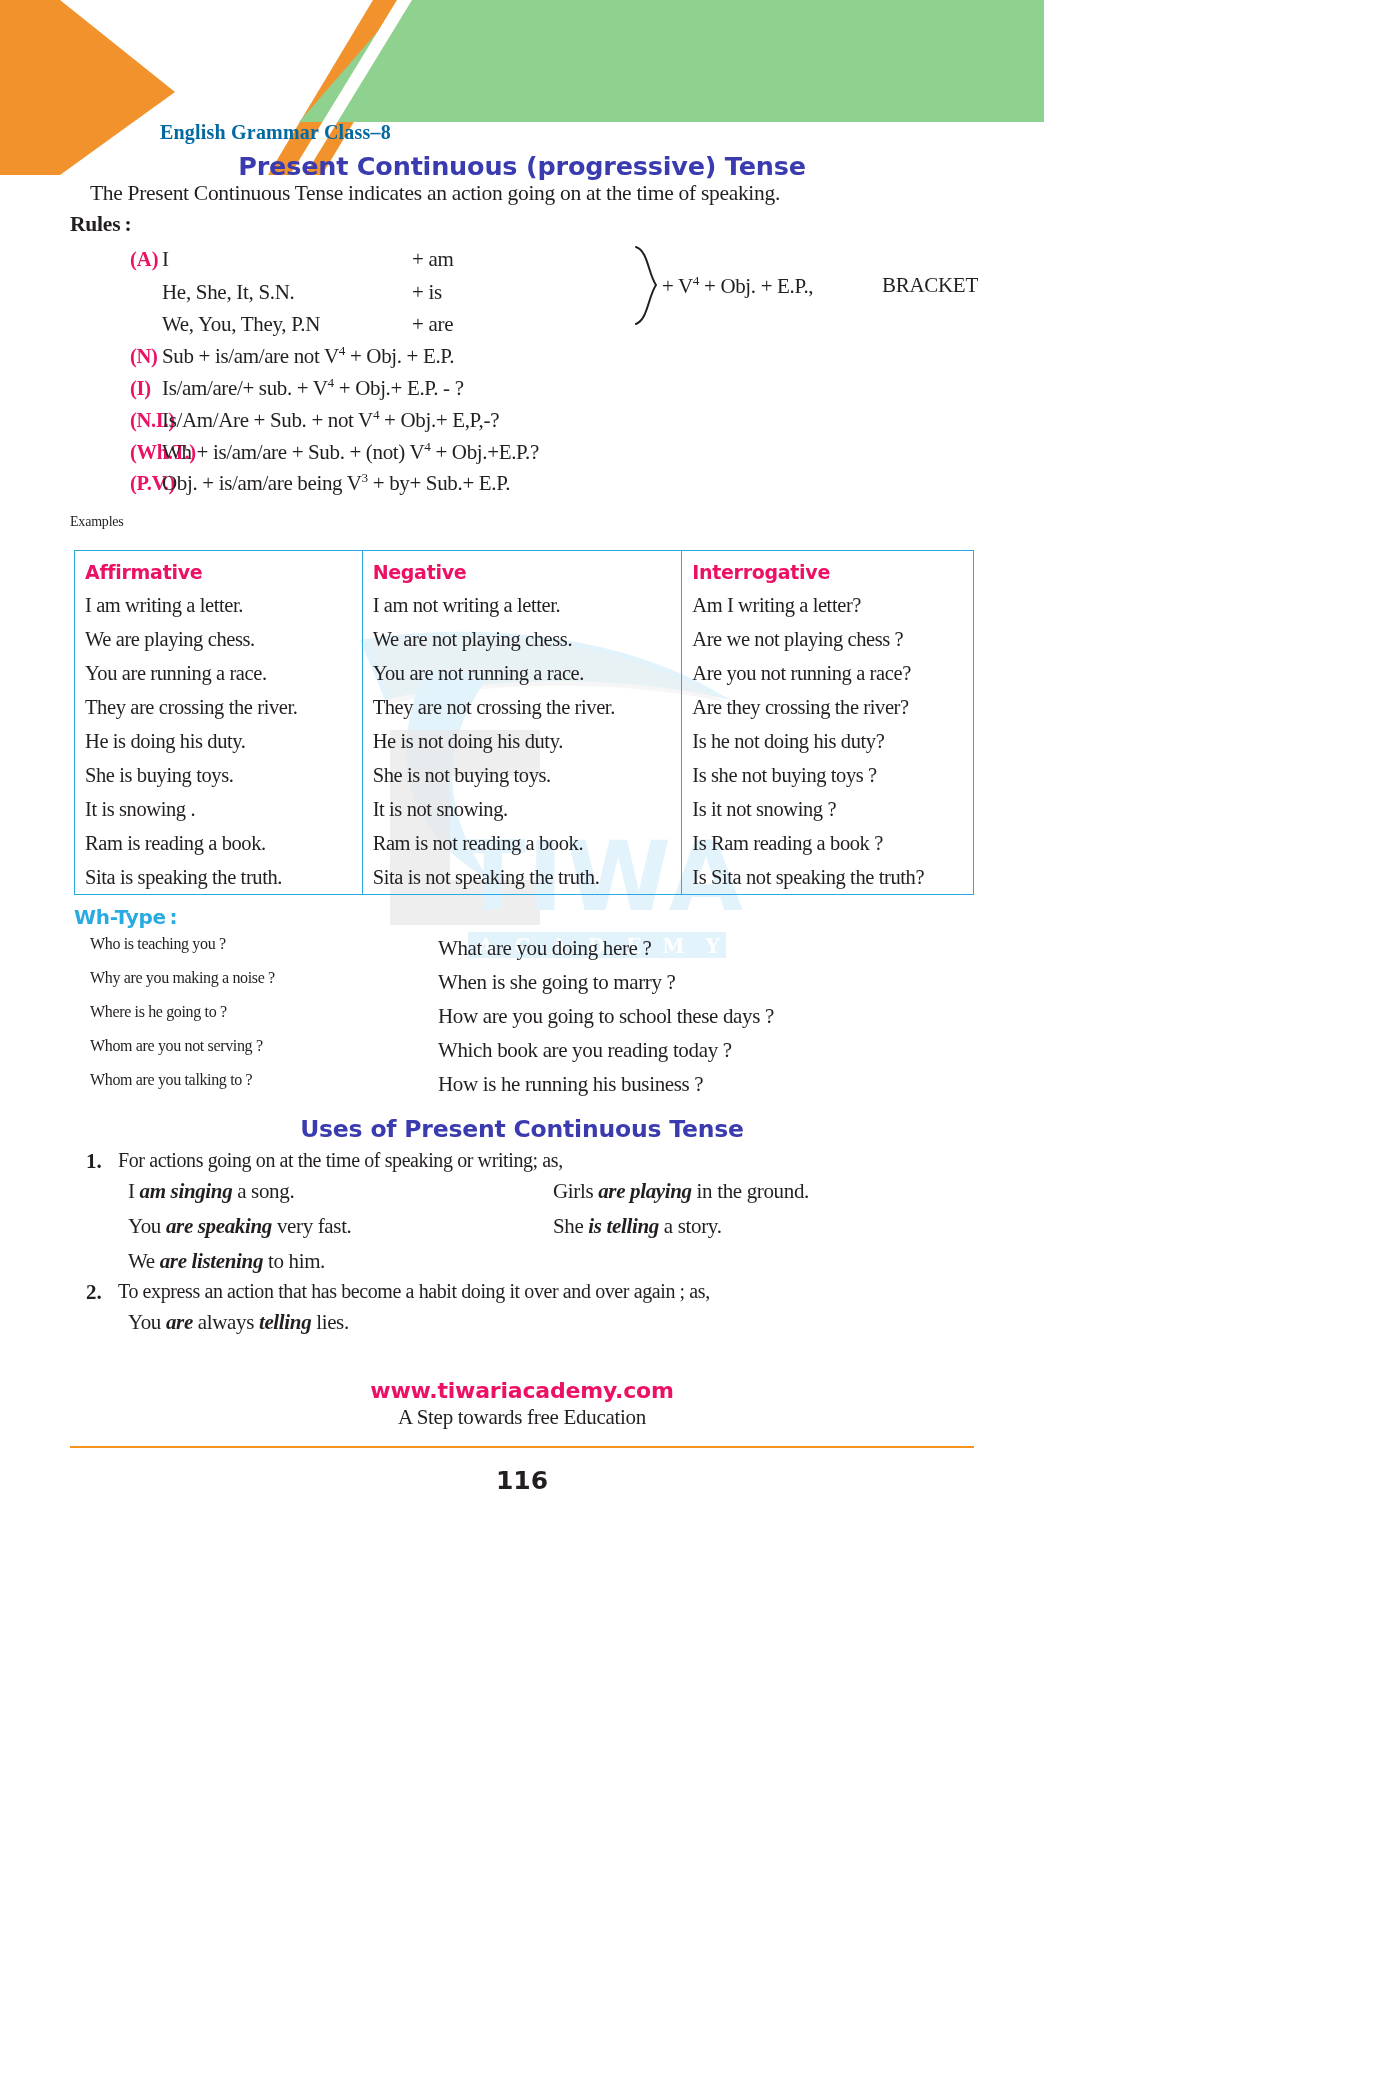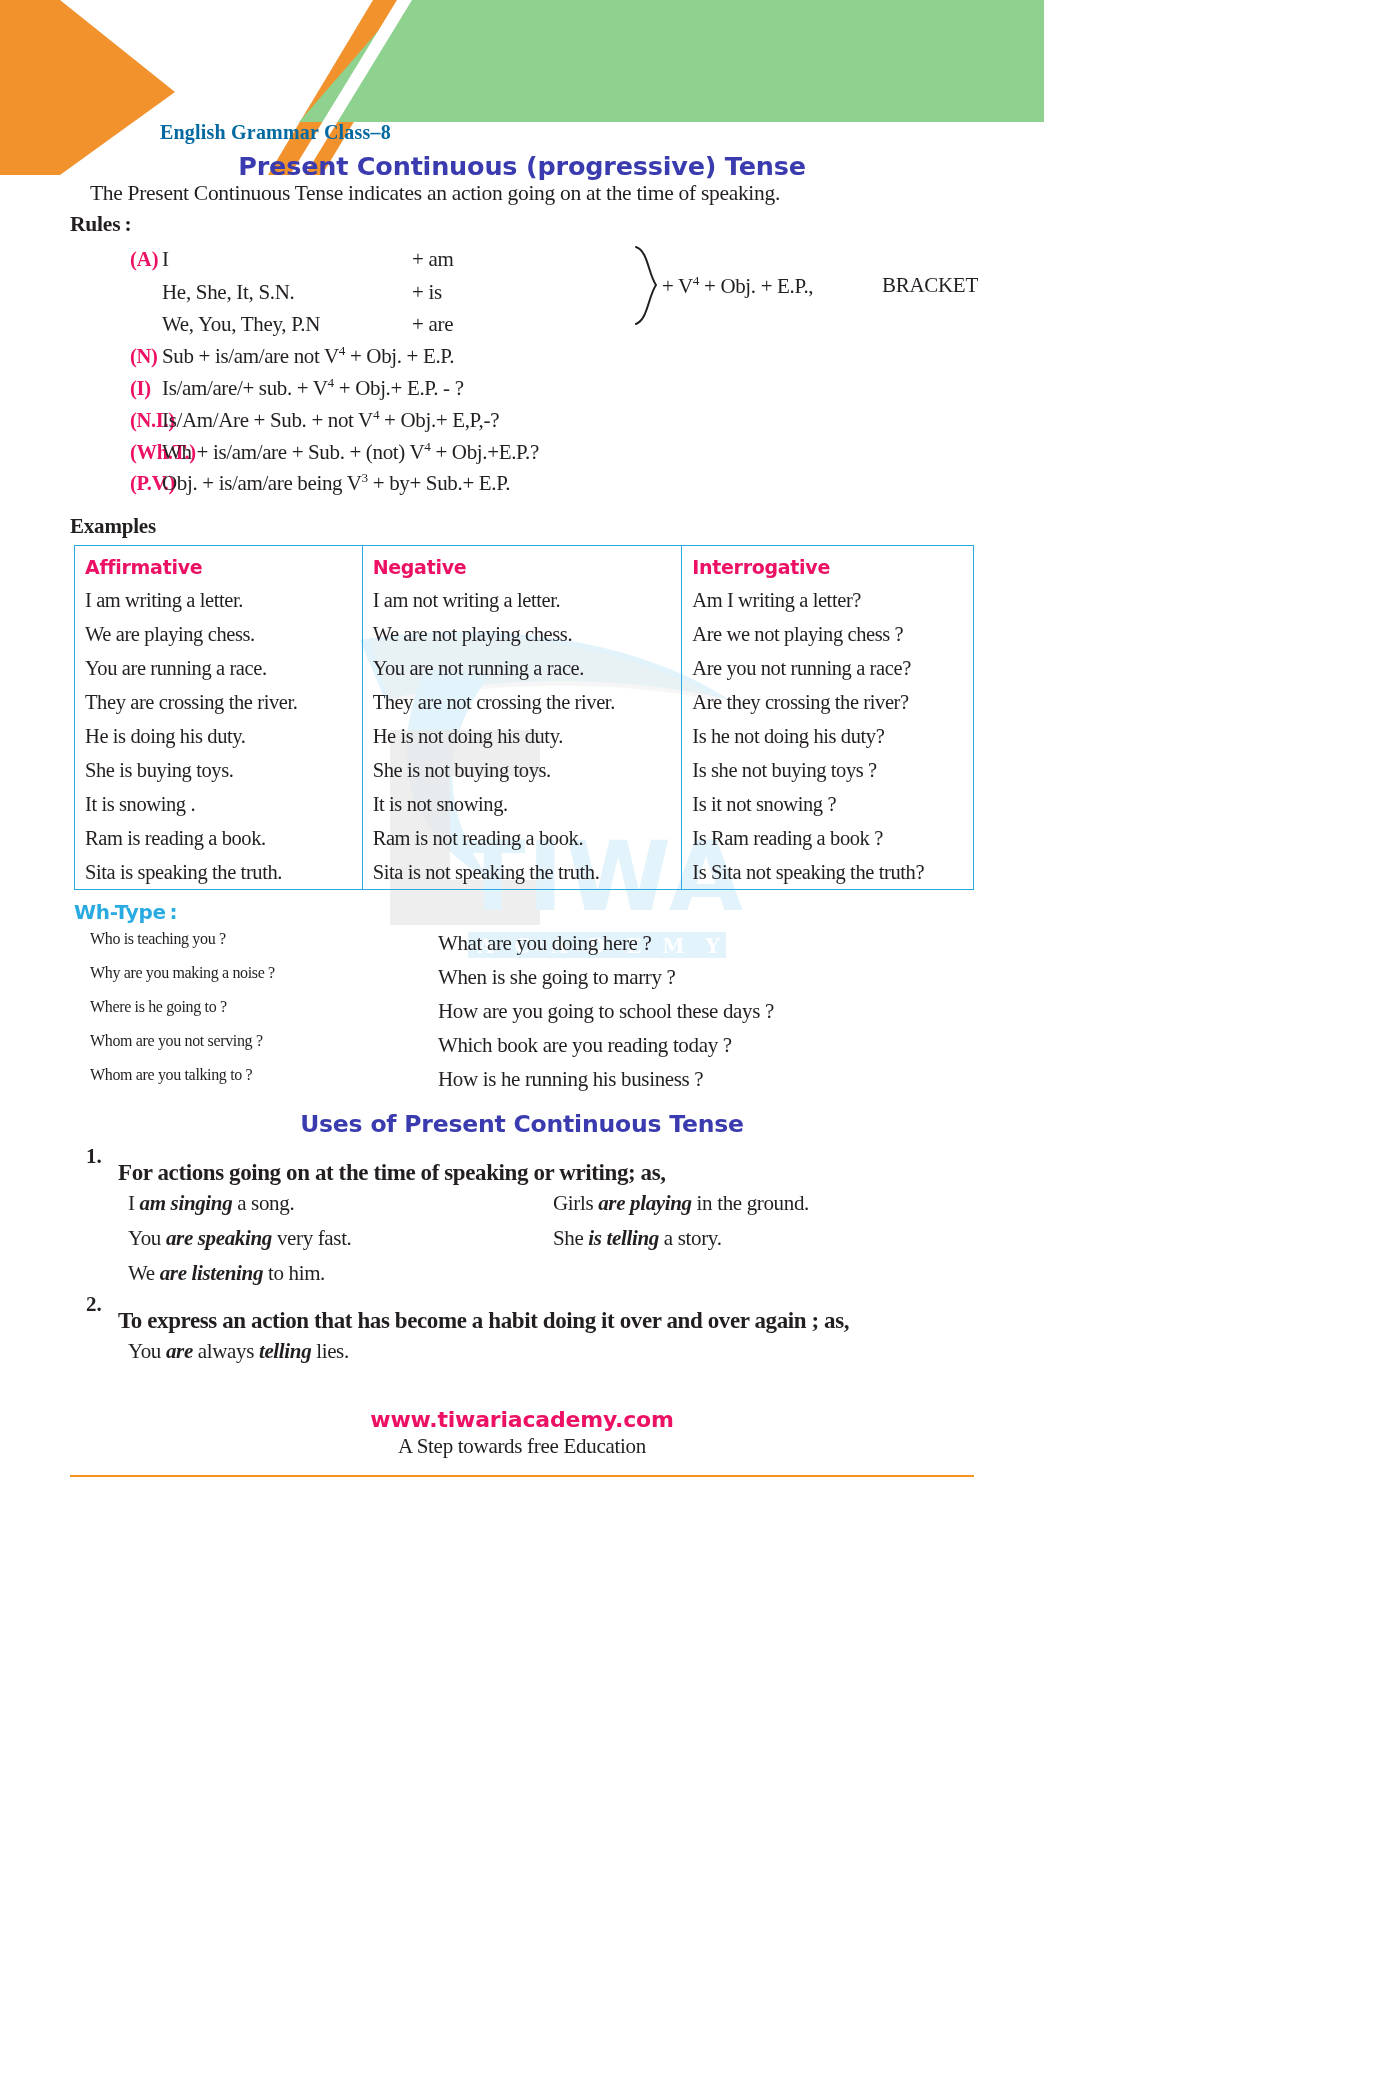--- a/index.html
+++ b/index.html
@@ -75,21 +75,21 @@
   .a-tag { color:#ec1164; font-weight:bold; font-size:20.5px; width:92px; flex:0 0 92px; padding-left:60px; }
   .a-sub { width:250px; flex:0 0 250px; font-size:21px; letter-spacing:-0.3px; }
   .a-aux { width:80px; flex:0 0 80px; font-size:21px; letter-spacing:-0.3px; }
   .a-brace { position:absolute; left:562px; top:2px; width:30px; height:82px; }
   .a-tail { position:absolute; left:592px; top:30px; font-size:21px; letter-spacing:-0.35px; white-space:nowrap; }
   .a-bracket { position:absolute; left:812px; top:30px; font-size:21px; letter-spacing:-0.3px; }
 
   sup.vn { font-size:0.63em; vertical-align:super; }
 
   .examples-label {
-    font-size:21px; font-weight:bold; margin:14px 0 6px 0;
+    font-size:14px; font-weight:normal; margin:14px 0 20px 0;
     letter-spacing:-0.2px;
   }
 
   
   table.extable {
     border-collapse:collapse;
     width:900px;
     margin:0 auto 0 4px;
     border:1.6px solid #29abe2;
     background:transparent;
@@ -138,21 +138,21 @@
     text-align:center;
     color:#3b3bb0;
     font-family:"DejaVu Sans", sans-serif;
     font-weight:bold;
     font-size:23.5px;
     margin:14px 0 6px 0;
     letter-spacing:-0.2px;
   }
   .use-item { display:flex; margin-top:2px; }
   .use-num { width:48px; flex:0 0 48px; text-align:left; font-size:21px; font-weight:bold; padding-left:16px; }
-  .use-head { font-size:23px; font-weight:bold; letter-spacing:-0.4px;margin-top:16px; }
+  .use-head { font-size:20px; font-weight:normal; letter-spacing:-0.4px; }
   .use-lines { margin-left:58px; }
   .use-line { display:flex; line-height:1.65;gap:45px; }
   .ul-a { width:380px; flex:0 0 380px; font-size:21px; letter-spacing:-0.35px; }
   .ul-b { font-size:21px; letter-spacing:-0.35px; }
   em.bi { font-weight:bold; font-style:italic; }
 
   
   .footer { text-align:center; margin-top:38px; }
   .site {
     color:#ec1164; font-family:"DejaVu Sans", sans-serif;

